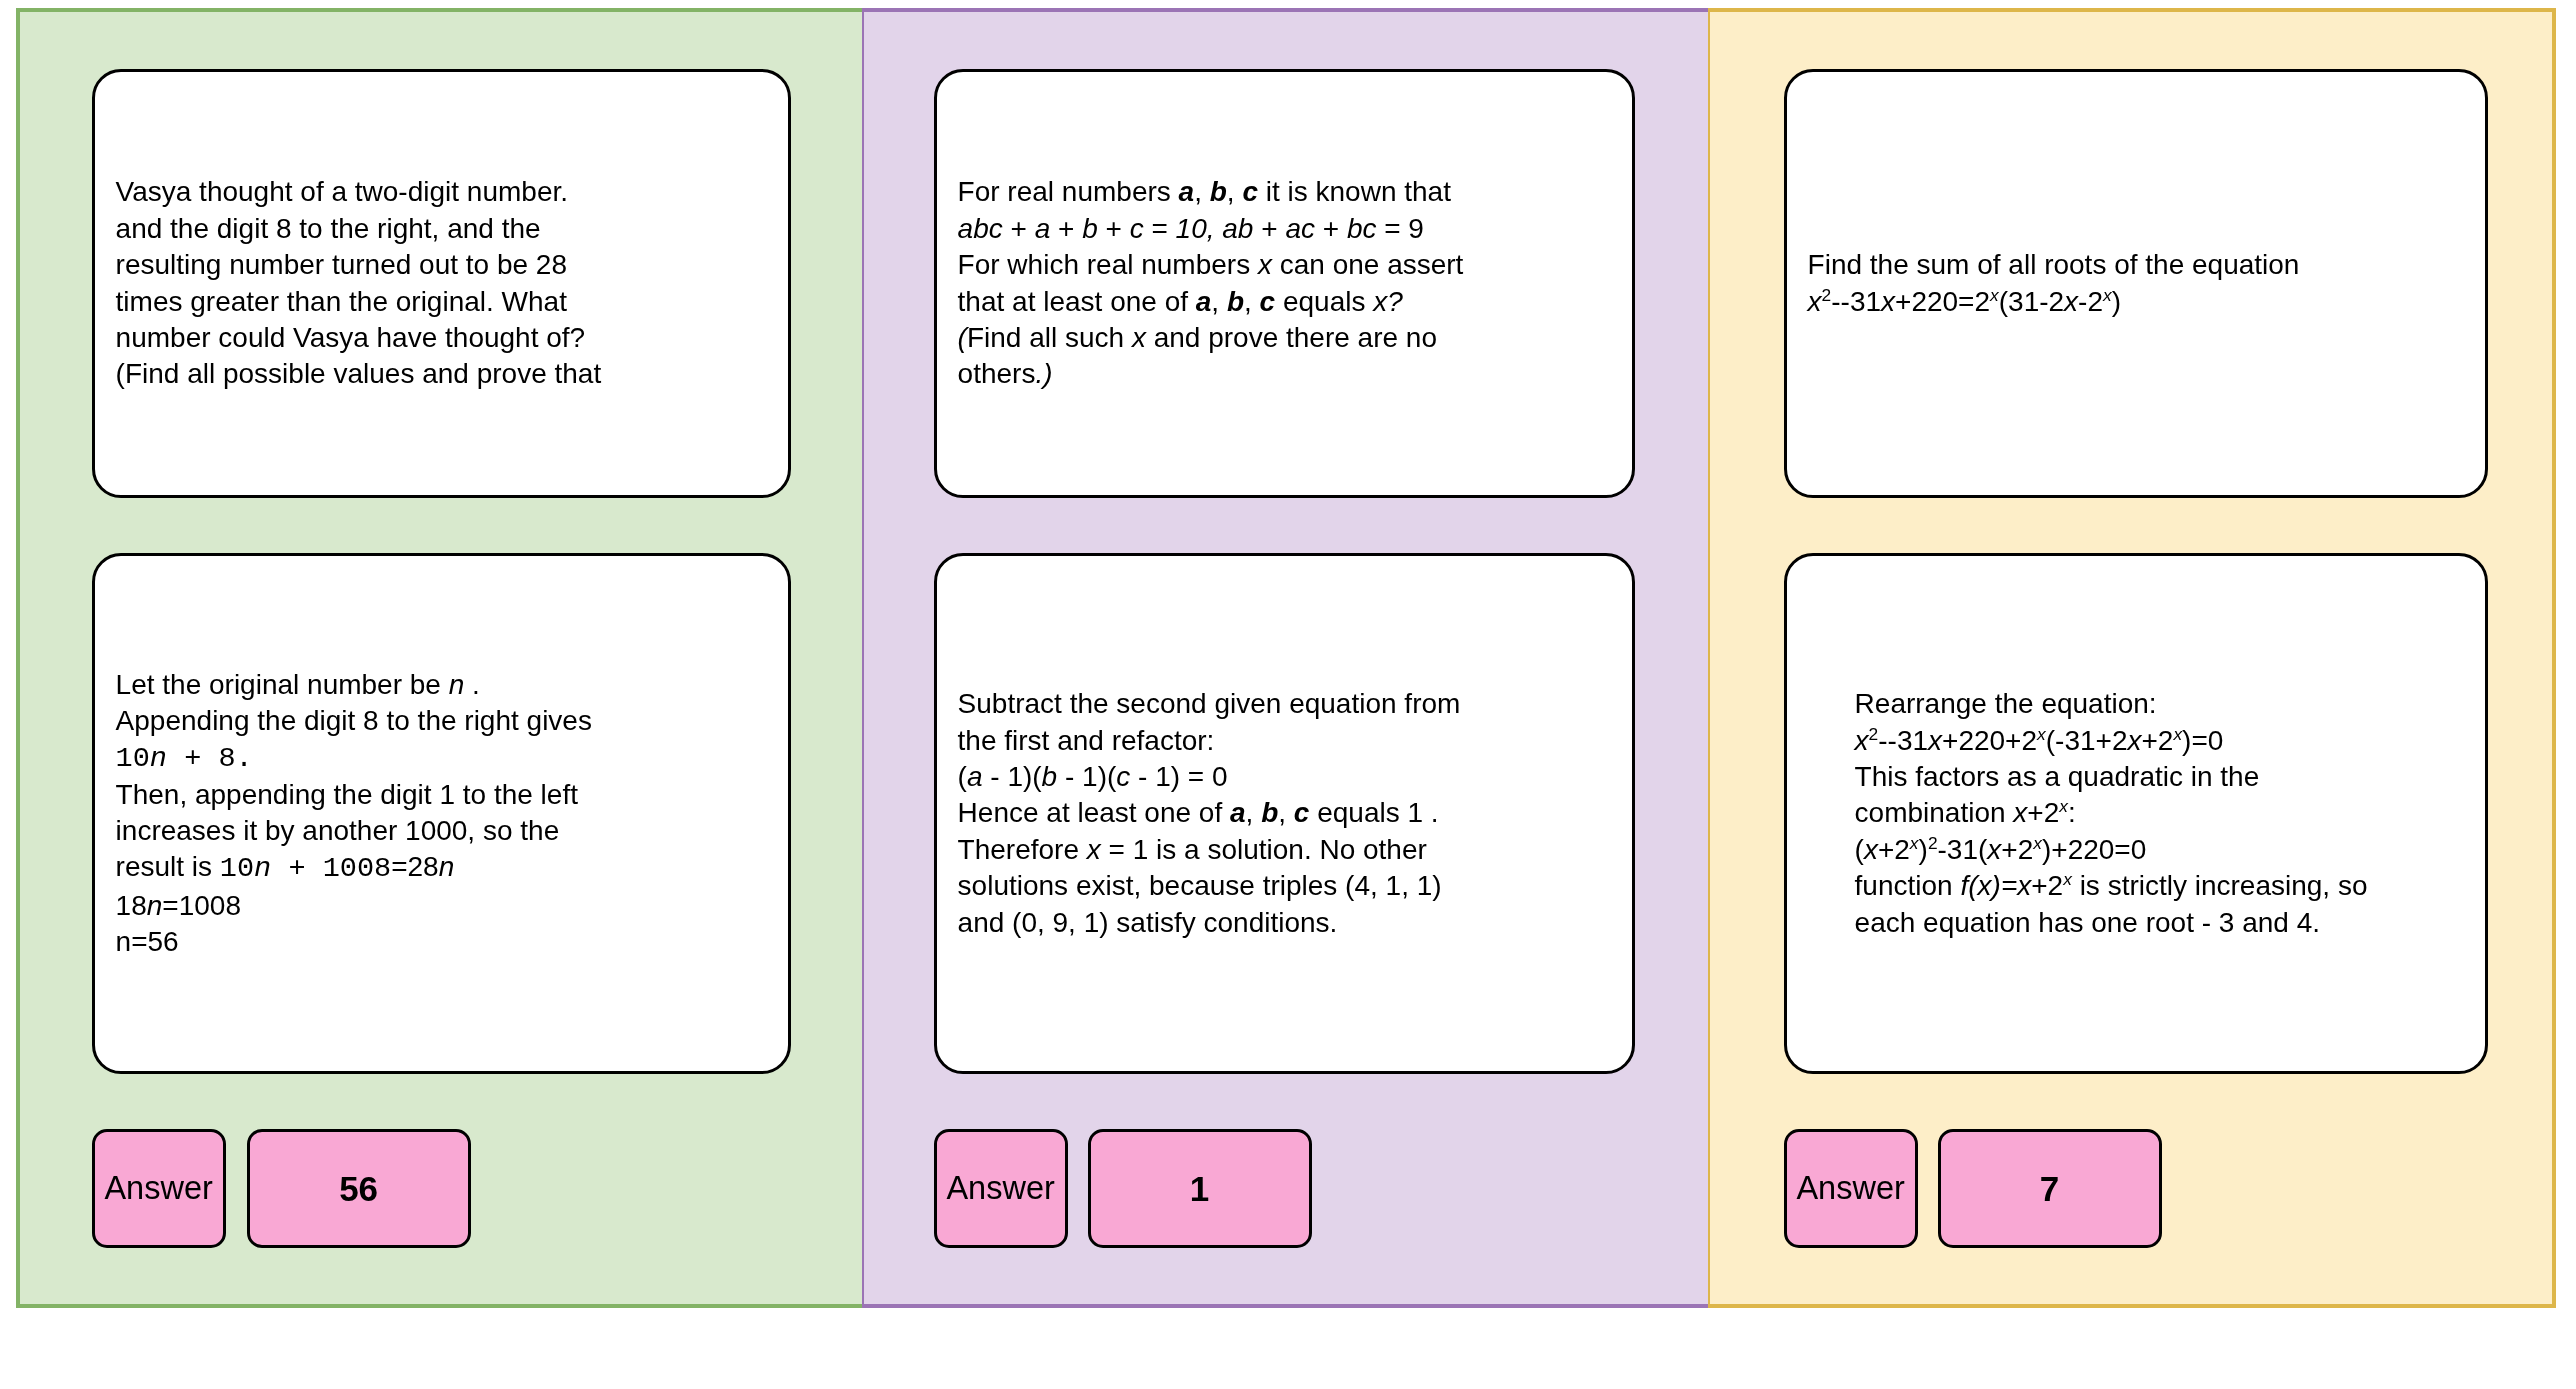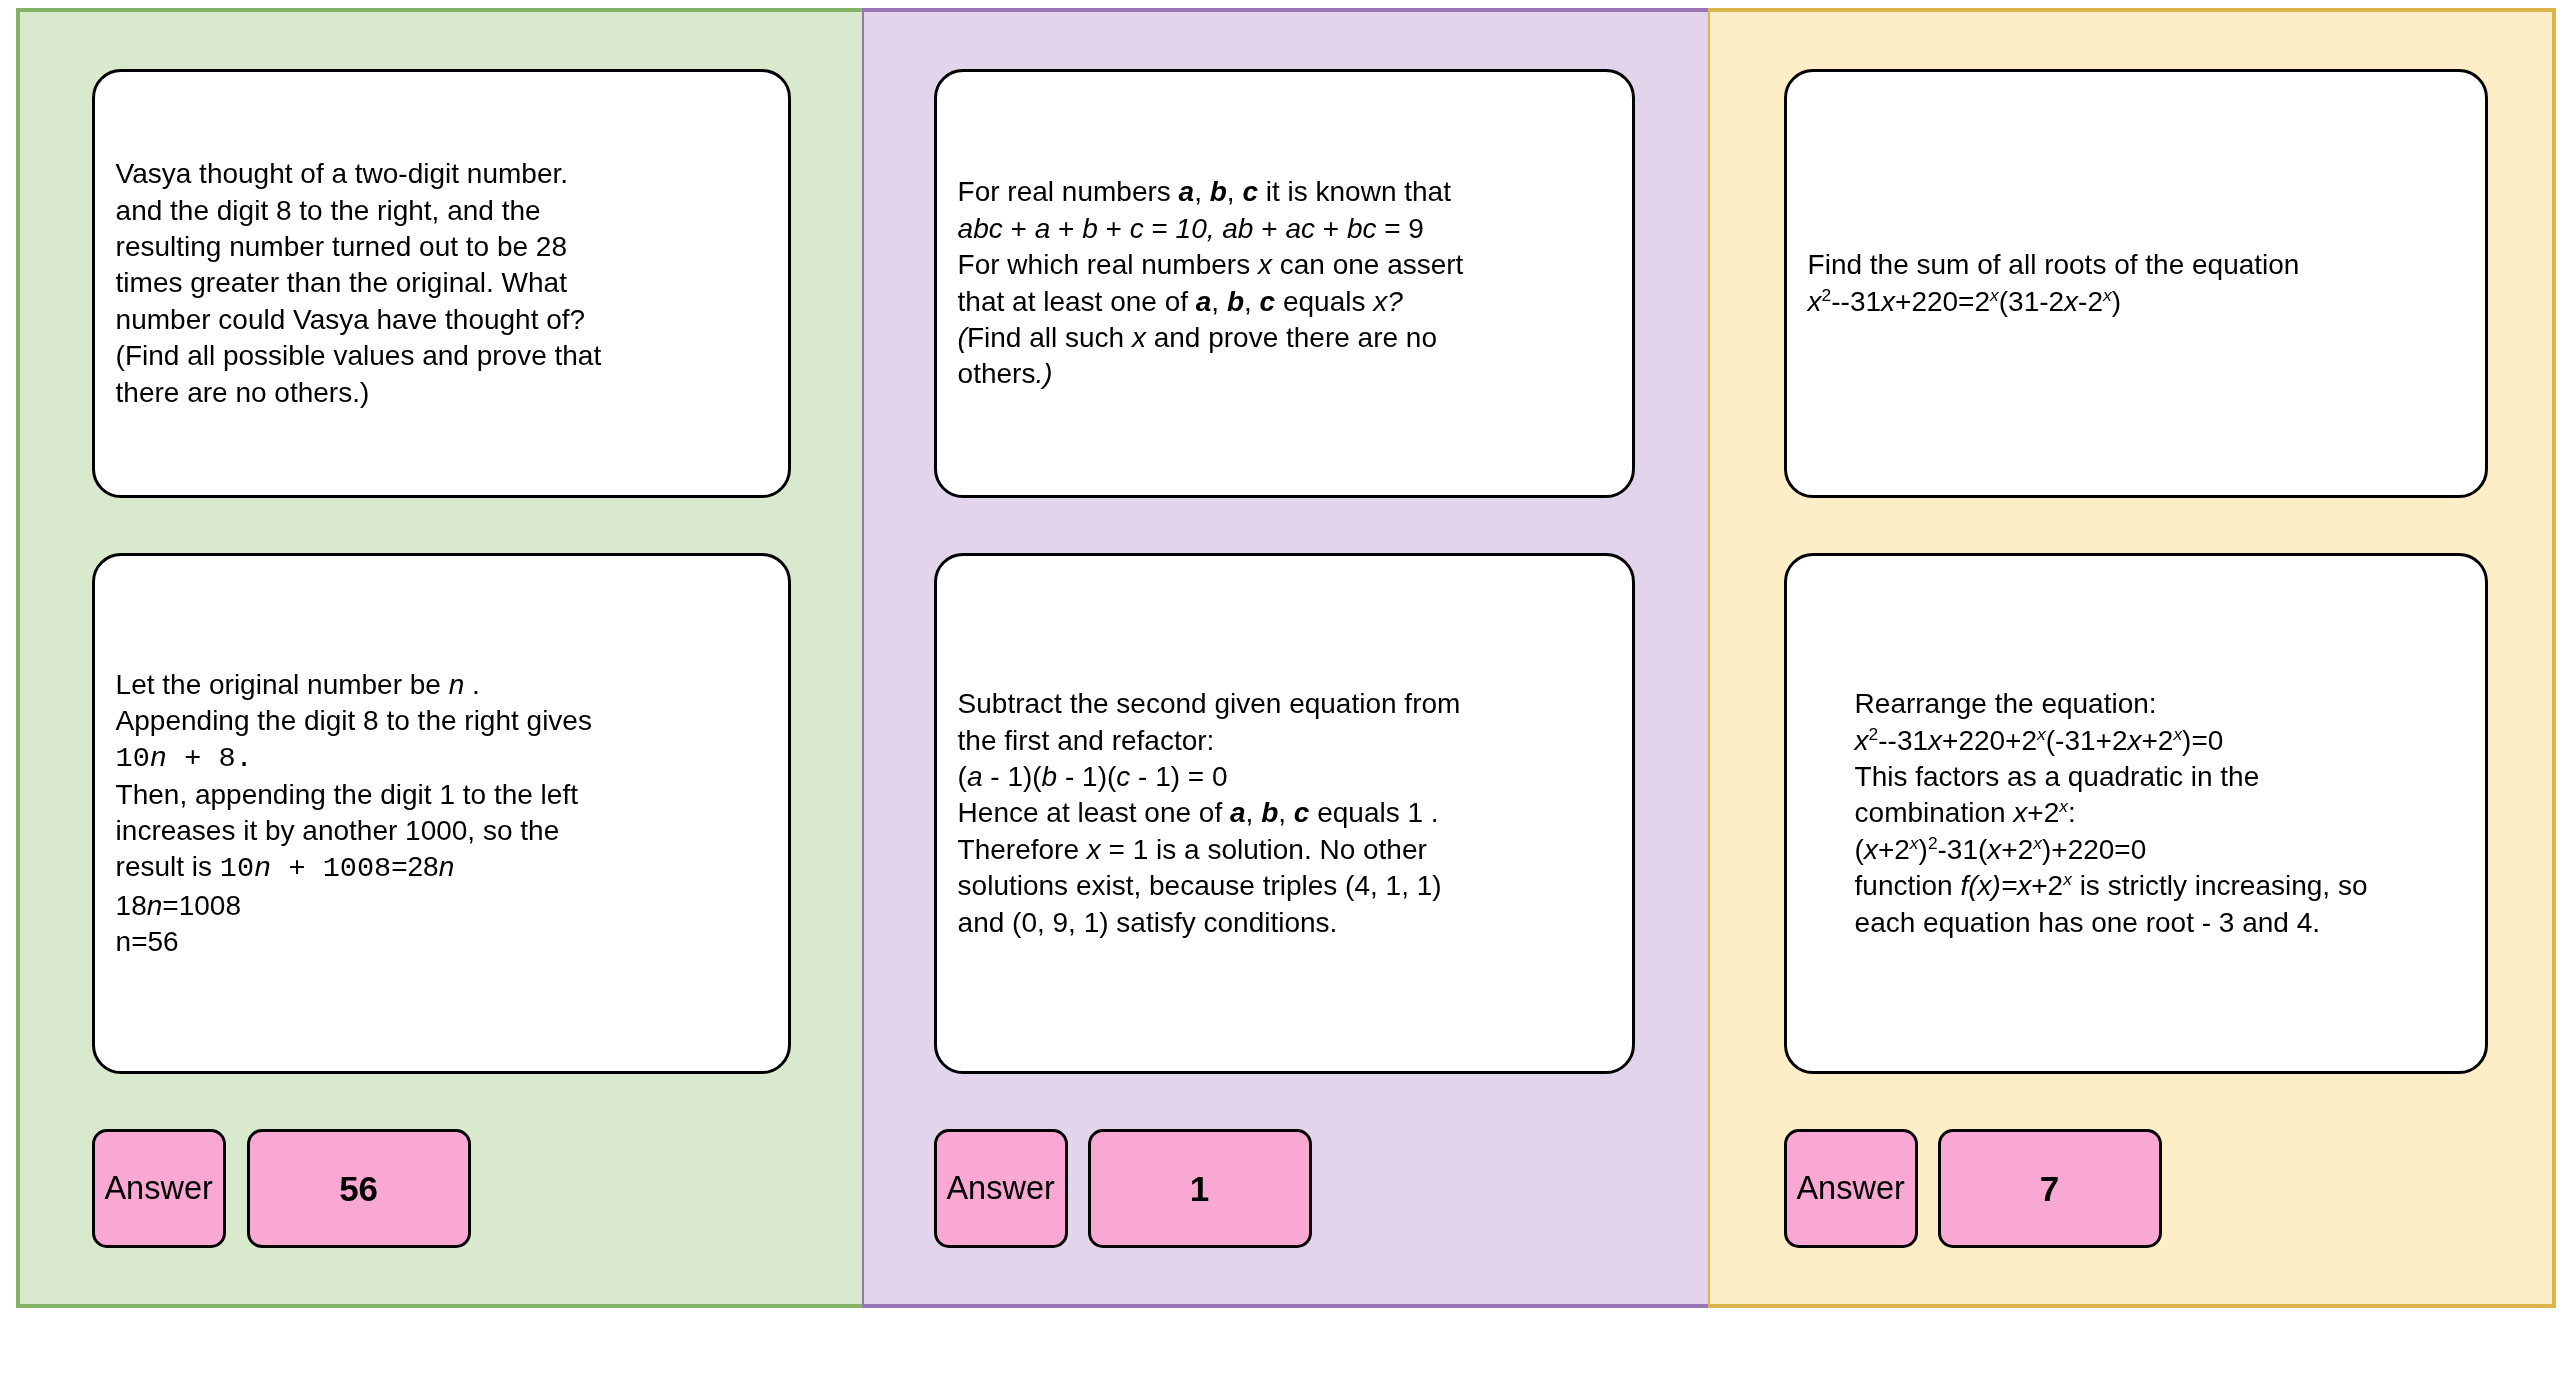--- a/index.html
+++ b/index.html
@@ -60,21 +60,20 @@
       <div class="stack">
 
         <article class="card q">
           <div class="inner">
             <span class="line">Vasya thought of a two-digit number.</span>
             <span class="line">and the digit 8 to the right, and the</span>
             <span class="line">resulting number turned out to be 28</span>
             <span class="line">times greater than the original. What</span>
             <span class="line">number could Vasya have thought of?</span>
             <span class="line">(Find all possible values and prove that</span>
-            <span class="line">there are no others.)</span>
           </div>
         </article>
 
         <article class="card s">
           <div class="inner">
             <span class="line">Let the original number be <i>n</i> .</span>
             <span class="line">Appending the digit 8 to the right gives</span>
             <span class="line tex">10<i>n</i> + 8.</span>
             <span class="line">Then, appending the digit 1 to the left</span>
             <span class="line">increases it by another 1000, so the</span>

